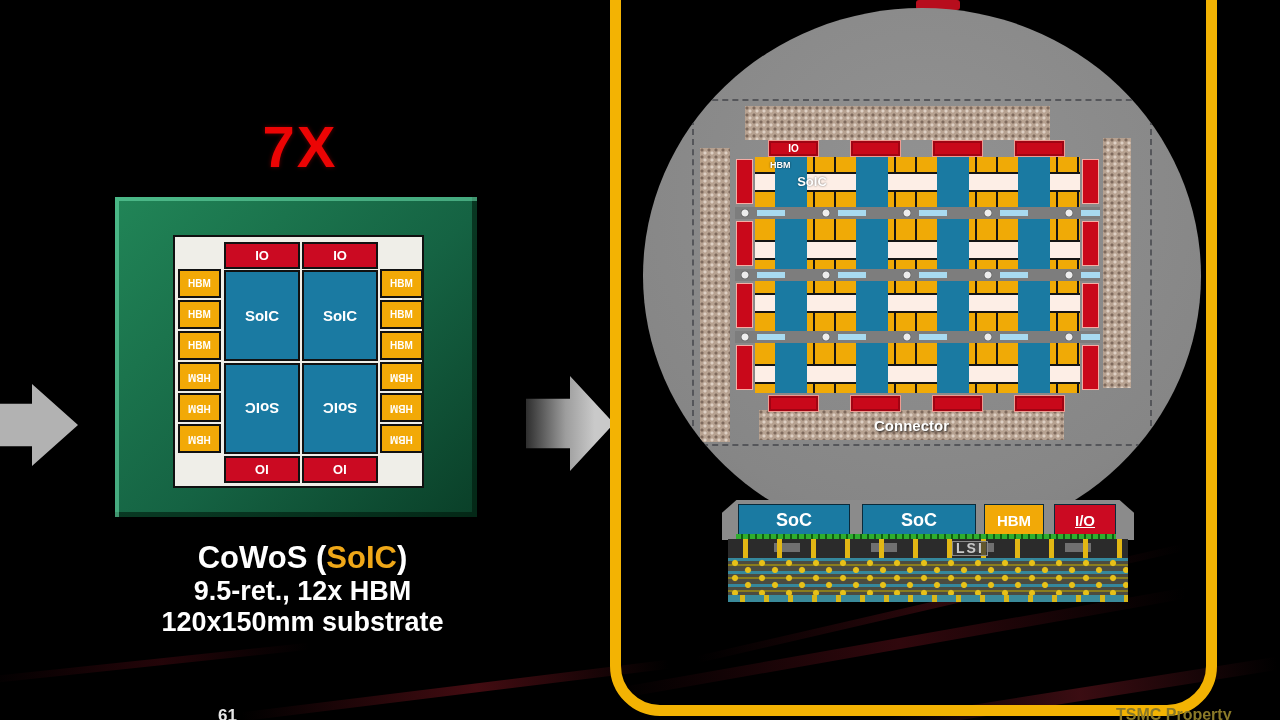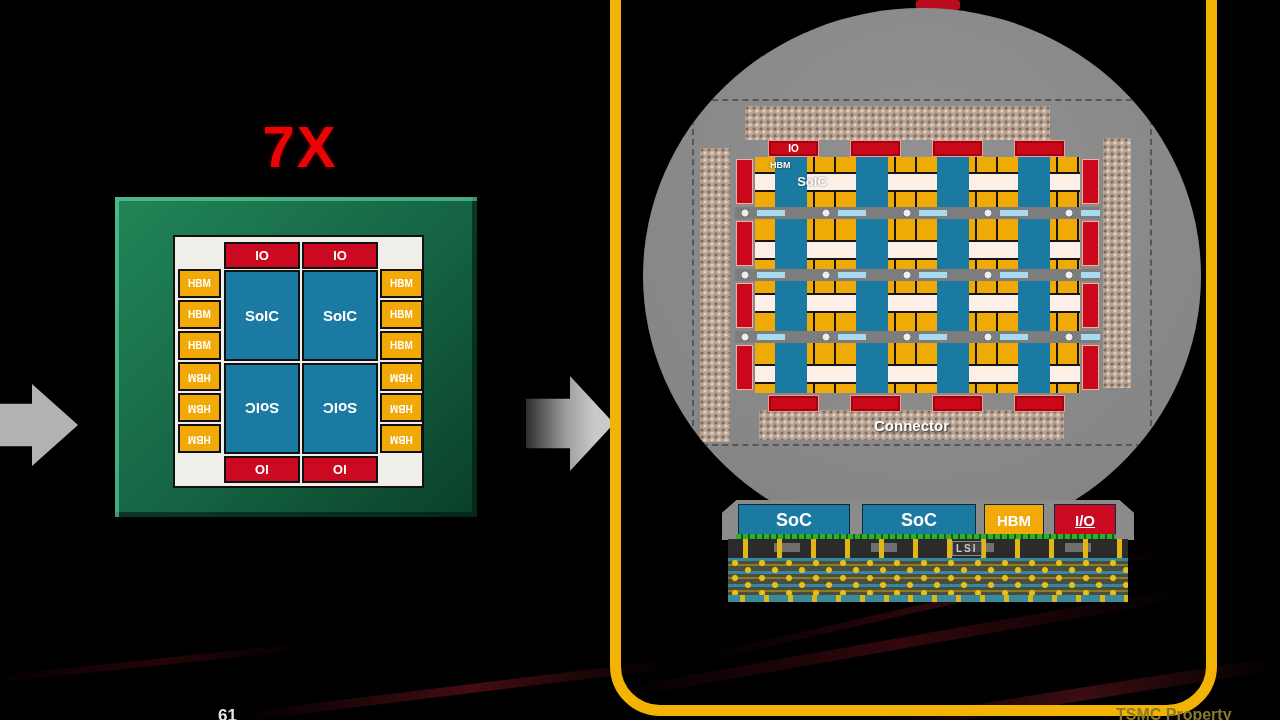--- a/index.html
+++ b/index.html
@@ -103,21 +103,21 @@
       align-items:center;justify-content:center;color:#fff;font-weight:bold;}
   .green-strip{left:736px;top:534px;width:380px;height:5px;
       background:repeating-linear-gradient(90deg,#2fae2f 0 5px,#0f5d0f 5px 7px);}
   .via-layer{left:728px;top:539px;width:400px;height:19px;background-color:#2b2b2b;
       background-image:
         repeating-linear-gradient(90deg, transparent 0 15px, #e2b714 15px 20px, transparent 20px 34px),
         repeating-linear-gradient(90deg, transparent 0 46px, #707070 46px 72px, transparent 72px 97px);
       background-size:auto, 97px 9px;
       background-position:0 0, 0 4px;
       background-repeat:repeat, repeat-x;}
-  .lsi{position:absolute;left:224px;top:2px;color:#c9c9c9;font-weight:bold;font-size:10px;
+  .lsi{position:absolute;left:224px;top:2px;color:#c9c9c9;font-weight:bold;font-size:14px;
       letter-spacing:2px;border:1px solid #8a8a8a;background:rgba(55,55,55,.75);padding:0 3px;line-height:13px;}
   .rdl{left:728px;top:558px;width:400px;height:37px;background-color:#4c4c40;
       background-image:
         radial-gradient(circle at 7px 5px, #e8c118 2.5px, transparent 3.6px),
         radial-gradient(circle at 20px 12px, #e8c118 2.5px, transparent 3.6px),
         repeating-linear-gradient(180deg, rgba(49,146,172,.85) 0 3px, transparent 3px 13px),
         repeating-linear-gradient(180deg, transparent 0 6px, rgba(154,138,20,.8) 6px 8px, transparent 8px 13px);
       background-size:27px 15px,27px 15px,auto,auto;}
   .rdl-bot{left:728px;top:595px;width:400px;height:7px;
       background:repeating-linear-gradient(90deg,#3a8a9a 0 12px,#d8b81a 12px 17px,#3a8a9a 17px 24px);}
@@ -208,20 +208,25 @@
       </div>
 
     <div class="blk io-c fs-io" style="left:49px;top:219px;width:76px;height:27px;">
         <span class="flip">IO</span>
       </div>
     <div class="blk io-c fs-io" style="left:127px;top:219px;width:76px;height:27px;">
         <span class="flip">IO</span>
       </div>
   </div>
 
+  <div class="abs cap">
+    <div class="l1"><span>CoWoS (</span><span class="hl">SoIC</span><span>)</span></div>
+    <div class="l2">9.5-ret., 12x HBM</div>
+    <div class="l3">120x150mm substrate</div>
+  </div>
 
   <div class="abs frame"></div>
 
   <div class="abs red-sliver"></div>
 
   <div class="abs wafer">
     <div class="abs dashedrect"></div>
     <div class="abs tan" style="left:102px;top:98px;width:305px;height:34px;"></div>
     <div class="abs tan" style="left:57px;top:140px;width:30px;height:294px;"></div>
     <div class="abs tan" style="left:460px;top:130px;width:28px;height:250px;"></div>

